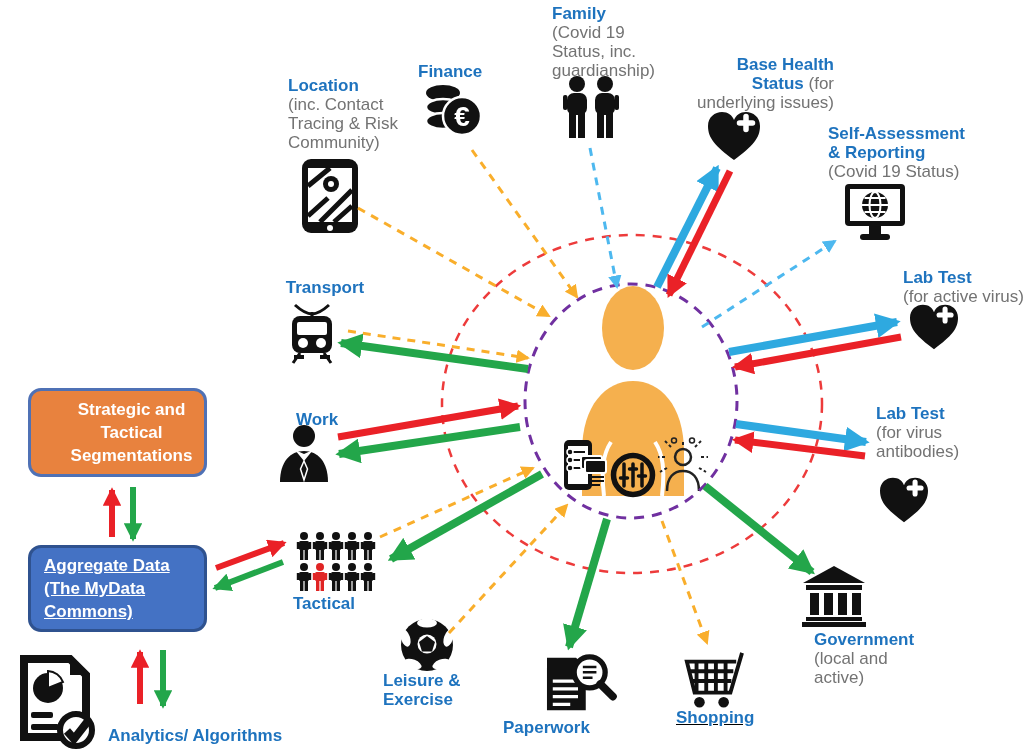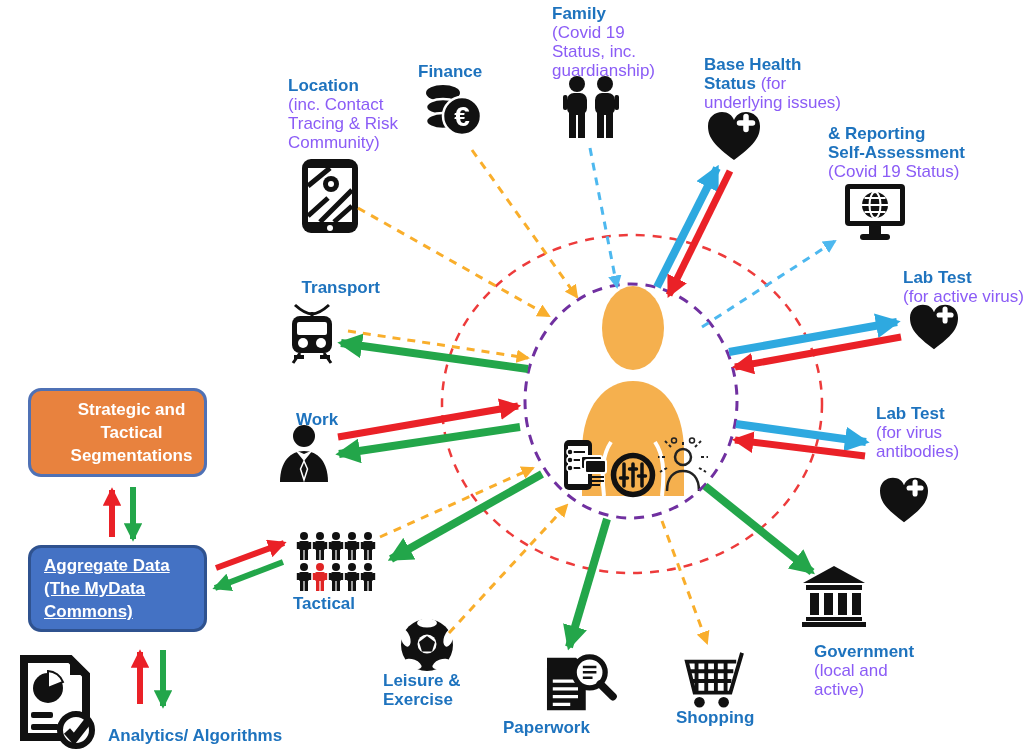--- a/index.html
+++ b/index.html
@@ -3,21 +3,21 @@
 <meta charset="utf-8">
 <style>
   html,body{margin:0;padding:0;background:#fff;}
   #canvas{position:relative;width:1024px;height:756px;background:#fff;overflow:hidden;
           font-family:"Liberation Sans","DejaVu Sans",sans-serif;}
   #overlay{position:absolute;left:0;top:0;width:1024px;height:756px;z-index:3;pointer-events:none;}
   .node-icon{position:absolute;z-index:2;}
   .node-icon svg{width:100%;height:100%;display:block;}
   .node-text{position:absolute;z-index:2;font-size:17px;line-height:19px;white-space:nowrap;}
   .node-text .lbl{color:#1E73BE;font-weight:bold;}
-  .node-text .sub{color:#8b5cf6;font-weight:400;}
+  .node-text .sub{color:#737373;font-weight:400;}
   .box{position:absolute;z-index:1;border-radius:13px;color:#fff;font-weight:bold;
        font-size:17px;line-height:23px;box-sizing:border-box;display:flex;
        flex-direction:column;justify-content:center;padding-left:28px;}
   #box-strategic{text-align:center;}
   #box-aggregate{text-align:left;padding-left:13px;text-decoration:underline;}
   .mini{position:absolute;z-index:2;}
   .mini svg{width:100%;height:100%;display:block;}
 </style>
 </head>
 <body>
@@ -145,41 +145,41 @@
         <div><span class="sub">guardianship)</span></div>
       </div>
       <div class="node-icon" style="left: 706px; top: 110px; width: 56px; height: 52px;">
         <svg viewBox="0 0 56 52">
           <path d="M28 50 C9 36 2 28 2 16 C2 7 9 2 16 2 C22 2 26 5 28 10 C30 5 34 2 40 2 C47 2 54 7 54 16 C54 28 47 36 28 50 Z" fill="#111"></path>
           <g stroke="#fff" stroke-width="5.5" stroke-linecap="round">
             <path d="M40 6.5 v13 M33.5 13 h13"></path>
           </g>
         </svg>
       </div>
-      <div class="node-text" style="left: 704px; top: 55px; width: 150px; text-align: left;">
+      <div class="node-text" style="left: 684px; top: 55px; width: 150px; text-align: right;">
         <div><span class="lbl">Base Health</span></div>
         <div><span class="lbl">Status </span><span class="sub">(for</span></div>
         <div><span class="sub">underlying issues)</span></div>
       </div>
       <div class="node-icon" style="left: 843px; top: 182px; width: 64px; height: 60px;">
         <svg viewBox="0 0 64 60">
           <rect x="2" y="2" width="60" height="42" rx="4" fill="#111"></rect>
           <rect x="7" y="7" width="50" height="32" fill="#fff"></rect>
           <circle cx="32" cy="23" r="13" fill="#111"></circle>
           <g stroke="#fff" stroke-width="2" fill="none">
             <ellipse cx="32" cy="23" rx="5.5" ry="13"></ellipse>
             <path d="M19,23 h26 M21.5,16 h21 M21.5,30 h21"></path>
           </g>
           <rect x="26" y="44" width="12" height="8" fill="#111"></rect>
           <rect x="17" y="52" width="30" height="6" rx="3" fill="#111"></rect>
         </svg>
       </div>
       <div class="node-text" style="left: 828px; top: 124px; width: 170px; text-align: left;">
+        <div><span class="lbl">Self-Assessment</span></div>
         <div><span class="lbl">&amp; Reporting</span></div>
-        <div><span class="lbl">Self-Assessment</span></div>
         <div><span class="sub">(Covid 19 Status)</span></div>
       </div>
       <div class="node-icon" style="left: 908px; top: 303px; width: 52px; height: 48px;">
         <svg viewBox="0 0 56 52">
           <path d="M28 50 C9 36 2 28 2 16 C2 7 9 2 16 2 C22 2 26 5 28 10 C30 5 34 2 40 2 C47 2 54 7 54 16 C54 28 47 36 28 50 Z" fill="#111"></path>
           <g stroke="#fff" stroke-width="5.5" stroke-linecap="round">
             <path d="M40 6.5 v13 M33.5 13 h13"></path>
           </g>
         </svg>
       </div>
@@ -211,21 +211,21 @@
           <circle cx="19" cy="40" r="5" fill="#fff"></circle>
           <circle cx="37" cy="40" r="5" fill="#fff"></circle>
           <g stroke="#111" stroke-width="4">
             <path d="M10,54 h10 M36,54 h10"></path>
           </g>
           <g stroke="#111" stroke-width="3">
             <path d="M16,50 l-7,10 M40,50 l7,10"></path>
           </g>
         </svg>
       </div>
-      <div class="node-text" style="left: 270px; top: 278px; width: 110px; text-align: right;">
+      <div class="node-text" style="left: 270px; top: 278px; width: 110px; text-align: center;">
         <div><span class="lbl">Transport</span></div>
       </div>
       <div class="node-icon" style="left: 276px; top: 424px; width: 56px; height: 58px;">
         <svg viewBox="0 0 56 58">
           <circle cx="28" cy="12" r="11" fill="#111"></circle>
           <path d="M4,58 C4,38 14,27 28,27 C42,27 52,38 52,58 Z" fill="#111"></path>
           <path d="M28,30 l-9,-4 9,11 9,-11 z" fill="#fff"></path>
           <path d="M28,37 l-3.5,8 3.5,11 3.5,-11 z" fill="#111" stroke="#fff" stroke-width="1.5"></path>
         </svg>
       </div>
@@ -357,36 +357,36 @@
         <svg viewBox="0 0 70 62">
           <g stroke="#111" stroke-width="4" fill="none">
             <path d="M65,3 l-12,41 h-37 l-8,-32 h51"></path>
             <path d="M10,22 h46 M12,32 h42"></path>
             <path d="M18,12 v32 M28,12 v32 M38,12 v32 M48,12 v32"></path>
           </g>
           <circle cx="21" cy="54" r="5.5" fill="#111"></circle>
           <circle cx="46" cy="54" r="5.5" fill="#111"></circle>
         </svg>
       </div>
-      <div class="node-text" style="left: 676px; top: 708px; width: 100px; text-align: left;">
+      <div class="node-text" style="left: 676px; top: 708px; width: 100px; text-align: left; text-decoration: underline;">
         <div><span class="lbl">Shopping</span></div>
       </div>
       <div class="node-icon" style="left: 800px; top: 565px; width: 68px; height: 62px;">
         <svg viewBox="0 0 68 62">
           <path d="M34,1 L65,18 H3 Z" fill="#111"></path>
           <rect x="6" y="20" width="56" height="5" fill="#111"></rect>
           <rect x="10" y="28" width="9" height="22" fill="#111"></rect>
           <rect x="24" y="28" width="9" height="22" fill="#111"></rect>
           <rect x="38" y="28" width="9" height="22" fill="#111"></rect>
           <rect x="52" y="28" width="9" height="22" fill="#111"></rect>
           <rect x="6" y="52" width="56" height="4" fill="#111"></rect>
           <rect x="2" y="57" width="64" height="5" fill="#111"></rect>
         </svg>
       </div>
-      <div class="node-text" style="left: 814px; top: 630px; width: 130px; text-align: left; margin-top: 12px;">
+      <div class="node-text" style="left: 814px; top: 630px; width: 130px; text-align: left;">
         <div><span class="lbl">Government</span></div>
         <div><span class="sub">(local and</span></div>
         <div><span class="sub">active)</span></div>
       </div>
       <div class="node-icon" style="left: 14px; top: 654px; width: 84px; height: 96px;">
         <svg viewBox="0 0 84 96">
           <path d="M10,5 h46 l16,16 v62 h-62 z" fill="#fff" stroke="#111" stroke-width="8"></path>
           <path d="M56,5 l16,16 h-16 z" fill="#111"></path>
           <circle cx="34" cy="34" r="15" fill="#111"></circle>
           <path d="M34,34 L34,17 A17,17 0 0 1 49,28 Z" fill="#fff" stroke="#111" stroke-width="2"></path>

